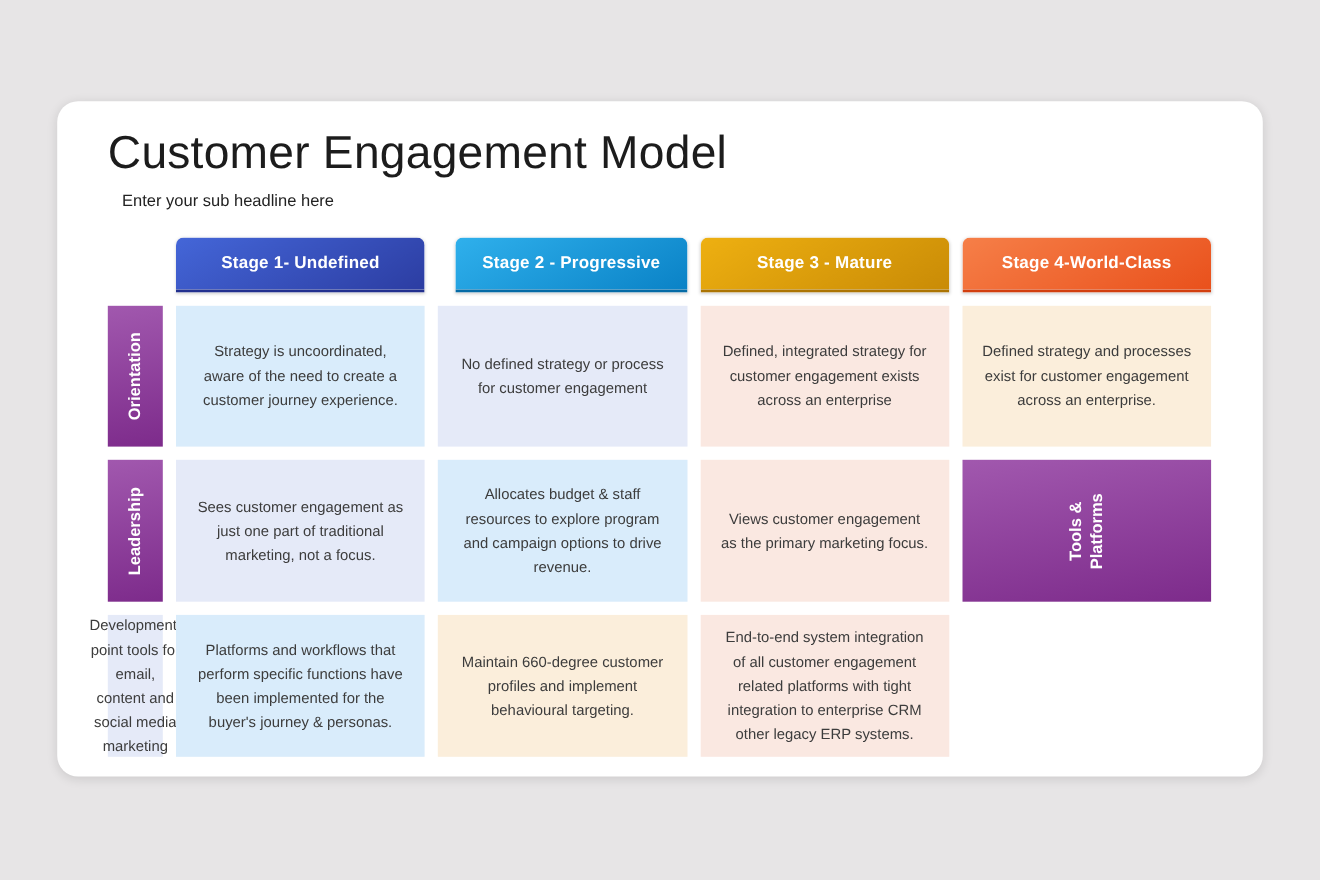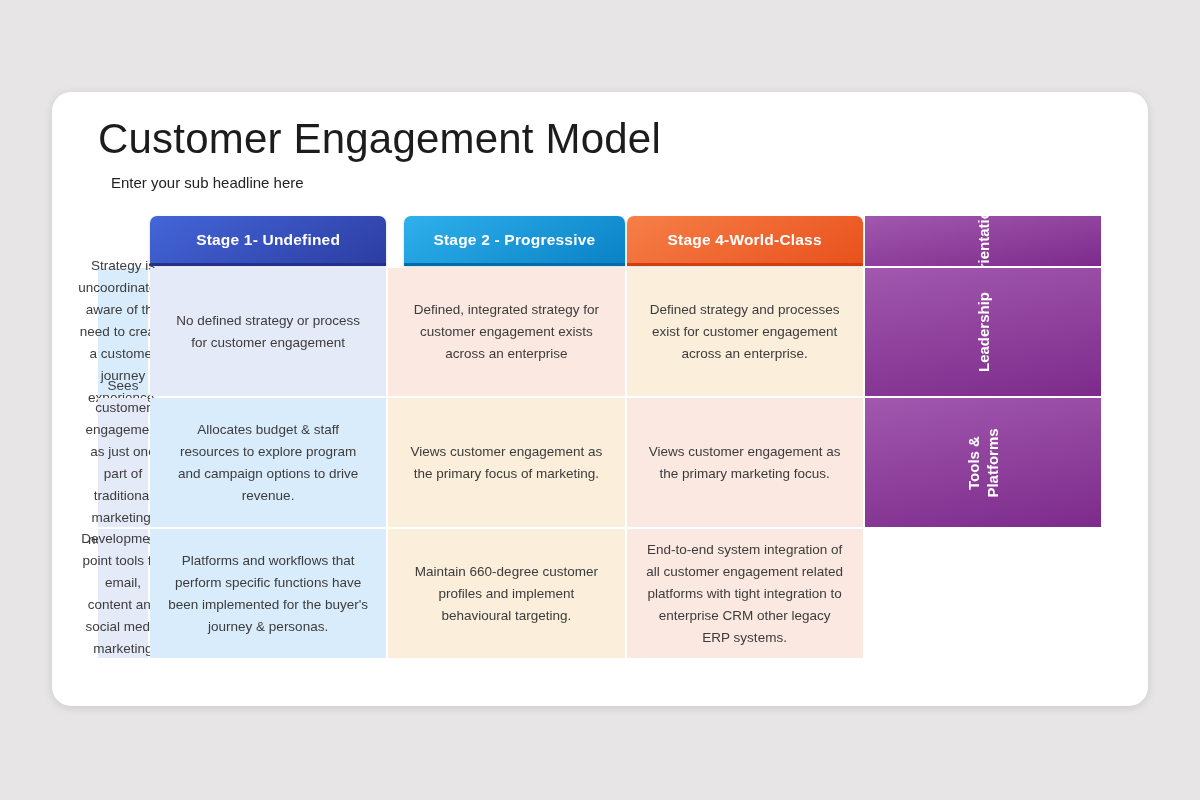--- a/index.html
+++ b/index.html
@@ -34,21 +34,21 @@
     font-weight: 400;
     color: #222222;
   }
   .matrix {
     position: absolute;
     left: 46px; top: 124px;
     width: 1003px;
     display: grid;
     grid-template-columns: 50px repeat(4, 1fr);
     grid-template-rows: 50px 128px 129px 129px;
-    gap: 2px;
+    gap: 12px;
   }
   .corner { background: transparent; }
   .hdr {
     display: flex;
     align-items: center;
     justify-content: center;
     border-radius: 7px 7px 0 0;
     color: var(--header-text, #ffffff);
     font-size: 15.5px;
     font-weight: 700;
@@ -102,20 +102,23 @@
 
     <div class="matrix">
 
       <div class="corner"></div>
       <div class="hdr h0">
         <span>Stage 1- Undefined</span>
       </div>
       <div class="hdr h1">
         <span>Stage 2 - Progressive</span>
       </div>
+      <div class="hdr h2">
+        <span>Stage 3 - Mature</span>
+      </div>
       <div class="hdr h3">
         <span>Stage 4-World-Class</span>
       </div>
 
       <div class="rlabel">
         <span>Orientation</span>
       </div>
       <div class="cell c1">
         <span>Strategy is uncoordinated, aware of the need to create a customer journey experience.</span>
       </div>
@@ -131,23 +134,20 @@
 
       <div class="rlabel">
         <span>Leadership</span>
       </div>
       <div class="cell c0">
         <span>Sees customer engagement as just one part of traditional marketing, not a focus.</span>
       </div>
       <div class="cell c1">
         <span>Allocates budget &amp; staff resources to explore program and campaign options to drive revenue.</span>
       </div>
-      <div class="cell c2">
-        <span>Views customer engagement as the primary focus of marketing.</span>
-      </div>
       <div class="cell c3">
         <span>Views customer engagement as the primary marketing focus.</span>
       </div>
 
       <div class="rlabel">
         <span>Tools &amp; Platforms</span>
       </div>
       <div class="cell c0">
         <span>Development, point tools for email, content and social media marketing</span>
       </div>

